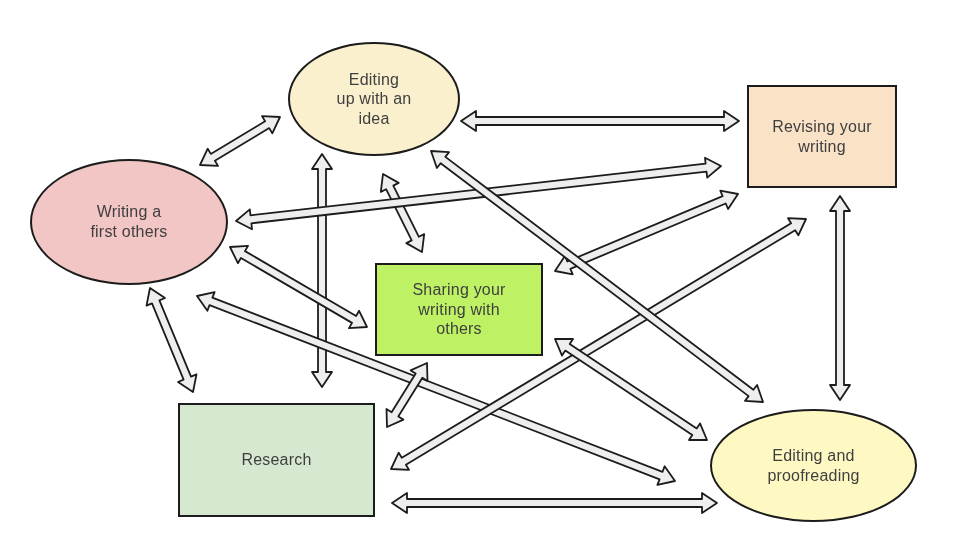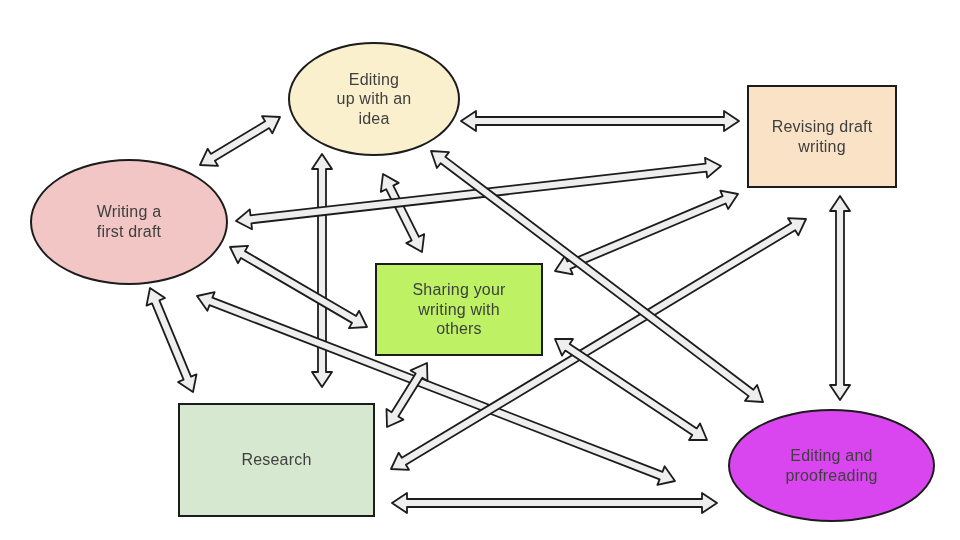--- a/index.html
+++ b/index.html
@@ -46,36 +46,36 @@
 <body>
 
 <div class="canvas">
 
   <div class="node ellipse" style="left: 288px; top: 42px; width: 172px; height: 114px; background: rgb(250, 240, 206); border-color: rgb(28, 28, 28);">
     <span class="node-label">Editing
 up with an
 idea</span>
   </div>
   <div class="node rect" style="left: 747px; top: 85px; width: 150px; height: 103px; background: rgb(250, 226, 199); border-color: rgb(28, 28, 28);">
-    <span class="node-label">Revising draft
+    <span class="node-label">Revising your
 writing</span>
   </div>
   <div class="node ellipse" style="left: 30px; top: 159px; width: 198px; height: 126px; background: rgb(242, 198, 197); border-color: rgb(28, 28, 28);">
     <span class="node-label">Writing a
-first draft</span>
+first others</span>
   </div>
   <div class="node rect" style="left: 375px; top: 263px; width: 168px; height: 93px; background: #bef264; border-color: rgb(28, 28, 28);">
     <span class="node-label">Sharing your
 writing with
 others</span>
   </div>
   <div class="node rect" style="left: 178px; top: 403px; width: 197px; height: 114px; background: rgb(215, 232, 209); border-color: rgb(28, 28, 28);">
     <span class="node-label">Research</span>
   </div>
-  <div class="node ellipse" style="left: 728px; top: 409px; width: 207px; height: 113px; background: #d946ef; border-color: rgb(28, 28, 28);">
+  <div class="node ellipse" style="left: 710px; top: 409px; width: 207px; height: 113px; background: #fef9c3; border-color: rgb(28, 28, 28);">
     <span class="node-label">Editing and
 proofreading</span>
   </div>
 
   <svg class="arrow-layer" viewBox="0 0 960 540" xmlns="http://www.w3.org/2000/svg">
       <polygon points="461,121 476,131 476,125 724,125 724,131 739,121 724,111 724,117 476,117 476,111" fill="#EEEEEE" stroke="#1C1C1C" stroke-width="1.8" stroke-linejoin="round"></polygon>
       <polygon points="200,165 218,165.9 214.9,160.7 269.2,128.1 272.3,133.3 280,117 262,116.1 265.1,121.3 210.8,153.9 207.7,148.7" fill="#EEEEEE" stroke="#1C1C1C" stroke-width="1.8" stroke-linejoin="round"></polygon>
       <polygon points="322,154 312,169 318,169 318,372 312,372 322,387 332,372 326,372 326,169 332,169" fill="#EEEEEE" stroke="#1C1C1C" stroke-width="1.8" stroke-linejoin="round"></polygon>
       <polygon points="383,174 380.8,191.9 386.1,189.2 411.7,240.4 406.3,243.1 422,252 424.2,234.1 418.9,236.8 393.3,185.6 398.7,182.9" fill="#EEEEEE" stroke="#1C1C1C" stroke-width="1.8" stroke-linejoin="round"></polygon>
       <polygon points="236,221 252,229.2 251.4,223.3 706.5,171.7 707.2,177.6 721,166 705,157.8 705.6,163.7 250.5,215.3 249.8,209.4" fill="#EEEEEE" stroke="#1C1C1C" stroke-width="1.8" stroke-linejoin="round"></polygon>

